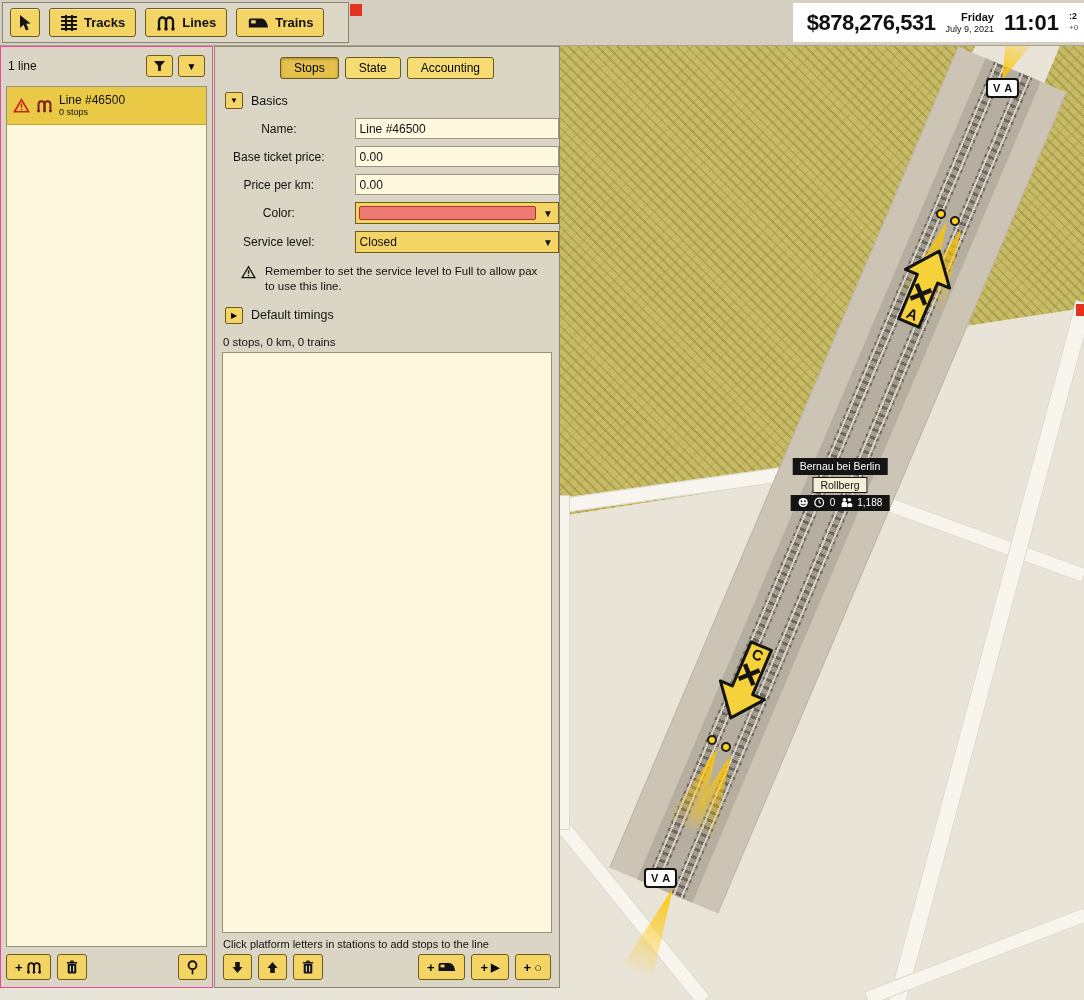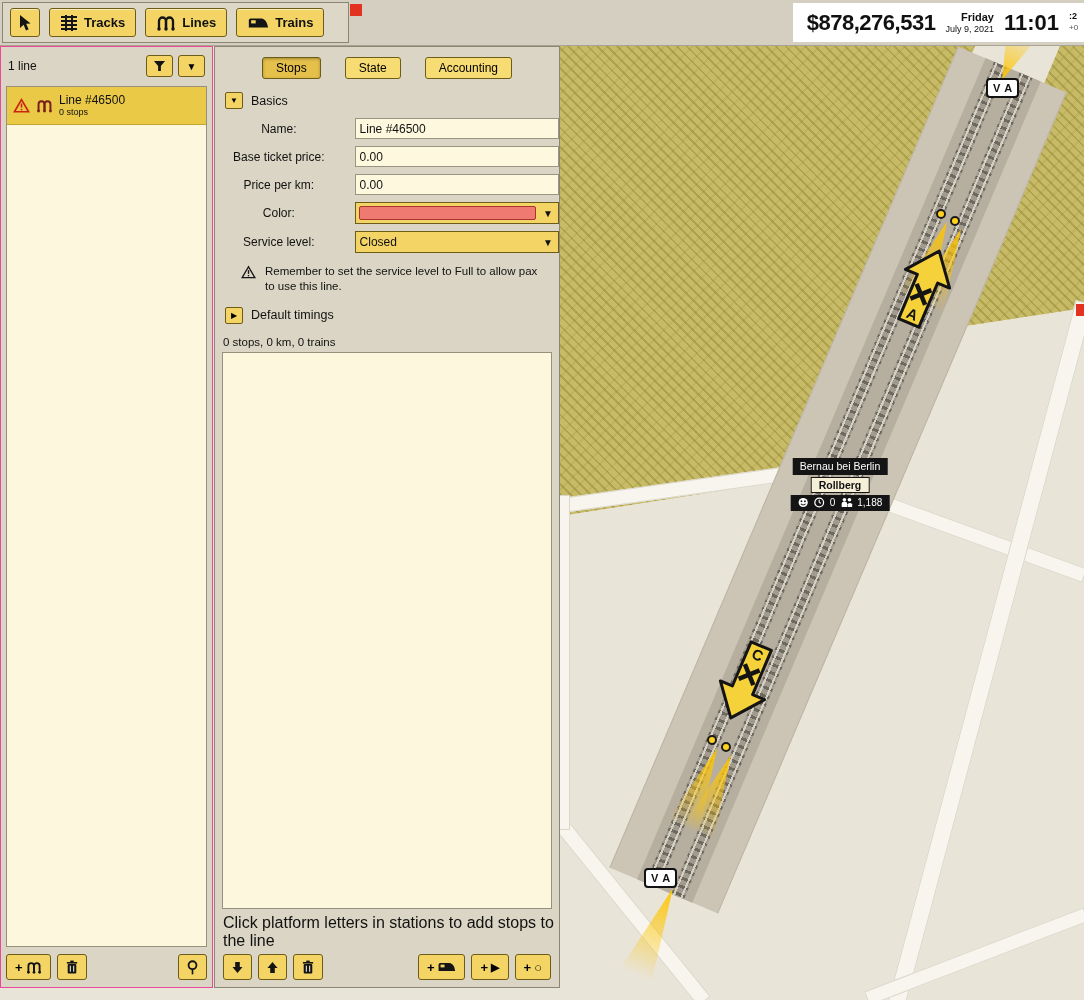--- a/index.html
+++ b/index.html
@@ -36,21 +36,21 @@
                background:#ffd21e; border:2px solid #1b1b1b; }
 
   .station-pill { position:absolute; background:#fff; border:2px solid #121212; border-radius:4px;
                   height:20px; padding:0 5px; display:flex; gap:4px; align-items:center;
                   font-size:11px; font-weight:700; cursor:pointer; }
 
   .dir-arrow { position:absolute; width:54px; height:84px; cursor:pointer; }
 
   .tt { position:absolute; left:840px; transform:translateX(-50%); white-space:nowrap; }
   .tt-town   { top:458px; background:#141414; color:#fff; font-size:10.5px; padding:2px 7px 3px; }
-  .tt-station{ top:477px; background:#f6efd7; border:1px solid #141414; color:#111; font-size:10.5px; font-weight:700; padding:1px 7px; }
+  .tt-station{ top:477px; background:#f6efd7; border:1px solid #141414; color:#111; font-size:10.5px; font-weight:400; padding:1px 7px; }
   .tt-stats  { top:495px; background:#141414; color:#fff; font-size:10px; display:flex; gap:5px; align-items:center; padding:2px 7px 3px; }
 
   .red-mark { position:absolute; background:#e23320; }
 
   
   .topbar { position:absolute; left:0; top:0; width:1084px; height:46px;
             background:#d4cfc0; border-bottom:1px solid #a9a394; }
   .toolbar-group { position:absolute; left:2px; top:2px; width:347px; height:41px;
                    background:#dcd7c6; border:1px solid #8b8574;
                    display:flex; align-items:center; gap:9px; padding:0 7px; }
@@ -89,21 +89,21 @@
   .lp-footer { position:absolute; left:5px; right:5px; bottom:6px; height:28px;
                display:flex; align-items:center; gap:6px; }
   .wide-btn { display:inline-flex; align-items:center; justify-content:center; gap:3px;
               height:26px; background:#f3d465; border:1px solid #6d5c17; border-radius:3px;
               font-size:13px; font-weight:700; cursor:pointer; padding:0 8px; font-family:inherit; }
 
   
   .editor-panel { position:absolute; left:214px; top:46px; width:346px; height:942px;
                   background:#dad5c4; border:1px solid #8b8574;
                   display:flex; flex-direction:column; }
-  .tabs { display:flex; gap:24px; justify-content:center; margin-top:10px; }
+  .tabs { display:flex; gap:6px; justify-content:center; margin-top:10px; }
   .tab { height:22px; padding:0 13px; font-size:12px; background:#f7dc74;
          border:1px solid #6d5c17; border-radius:3px; cursor:pointer; font-family:inherit; }
   .tab.active { background:#e5c04a; box-shadow:inset 0 1px 3px rgba(0,0,0,.3); }
   .section-header { display:flex; align-items:center; gap:8px; margin:13px 0 0 10px; font-size:12.5px; }
   .disclosure { width:18px; height:17px; background:#f3d465; border:1px solid #6d5c17;
                 border-radius:2px; font-size:8px; display:inline-flex; align-items:center;
                 justify-content:center; cursor:pointer; font-family:inherit; }
   .form { margin-top:9px; }
   .frow { display:flex; align-items:center; margin-bottom:7px; }
   .flabel { width:140px; text-align:center; font-size:12px; padding-right:12px; }
@@ -113,21 +113,21 @@
          display:flex; align-items:center; cursor:pointer; }
   .color-swatch { flex:1; height:14px; margin:0 2px 0 3px; background:#ee7a72;
                   border:1px solid #a8352c; border-radius:2px; }
   .ctl-arrow { width:20px; text-align:center; font-size:10px; font-weight:700; }
   .ctl-text { flex:1; font-size:12px; padding-left:4px; }
   .warn-row { display:flex; gap:9px; margin:4px 12px 0 26px; font-size:11.5px;
               line-height:1.3; align-items:flex-start; }
   .warn-row svg { flex:0 0 auto; margin-top:1px; }
   .summary { font-size:11.5px; margin:12px 0 4px 8px; }
   .stops-box { flex:1; min-height:0; margin:0 7px; background:#fcf7dd; border:1px solid #96907c; }
-  .hint { font-size:16px; margin:5px 0 4px 8px; }
+  .hint { font-size:11px; margin:5px 0 4px 8px; }
   .ed-footer { display:flex; align-items:center; gap:6px; margin:0 8px 7px 8px; }
   .spacer { flex:1; }
 
   .ic { display:inline-flex; align-items:center; }
 </style>
 </head>
 <body>
 
 <div class="map">
   <div class="olive olive-left"></div>

